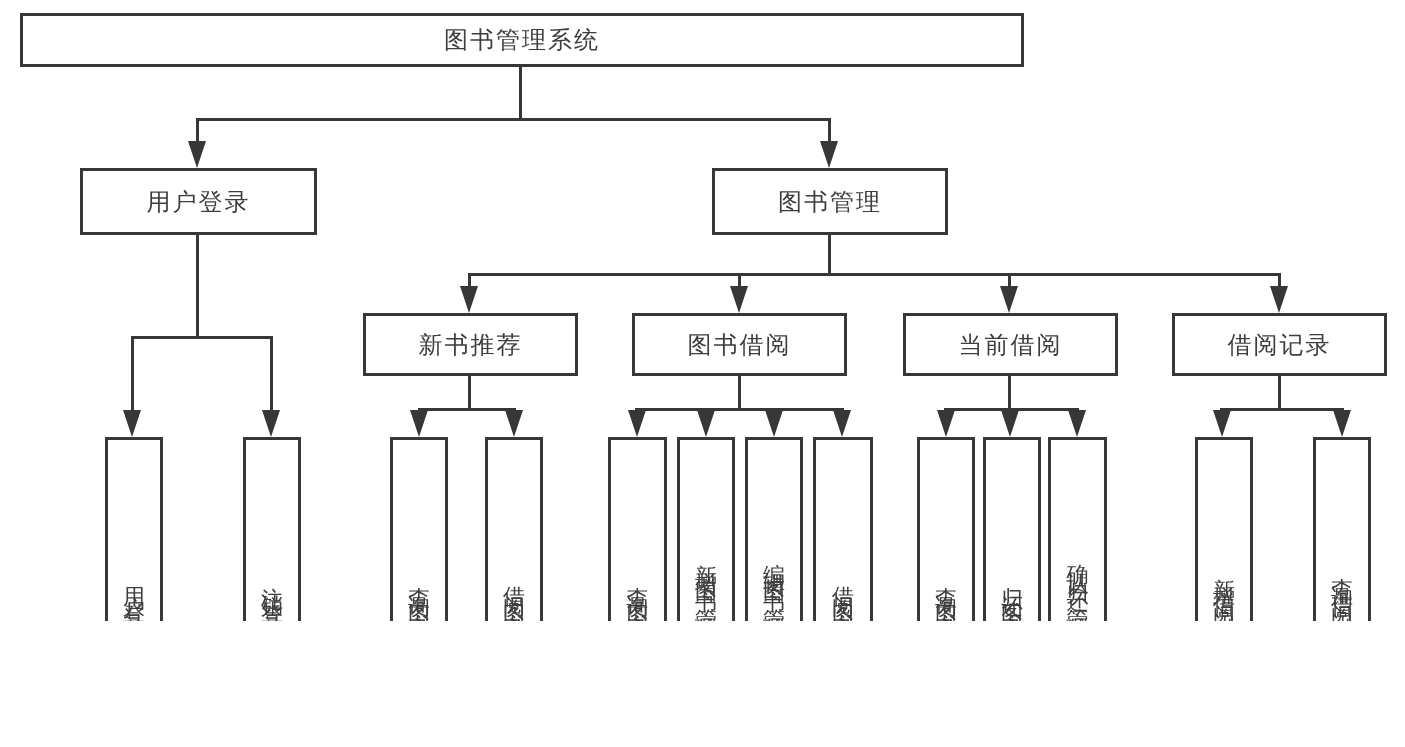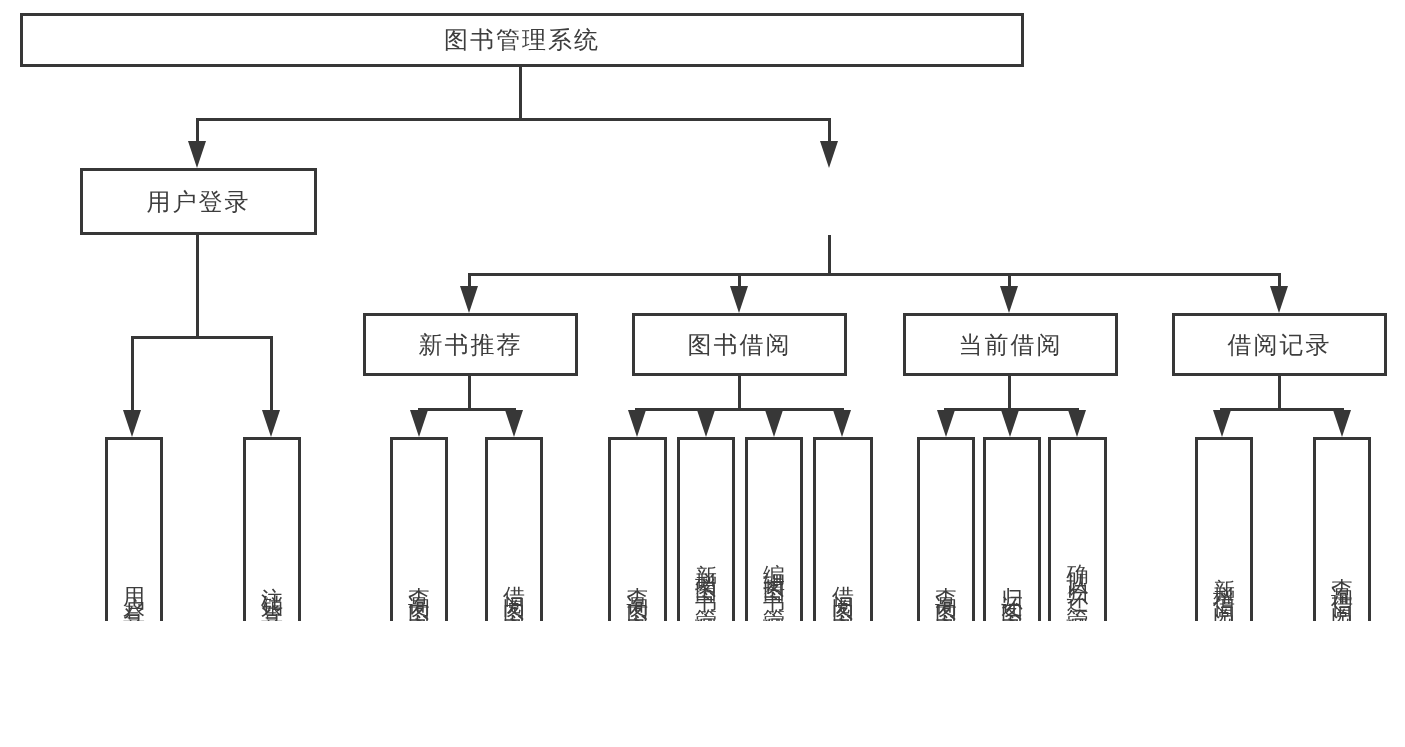--- a/index.html
+++ b/index.html
@@ -63,20 +63,23 @@
 
   <div class="vline" style="left:519px; top:67px; height:53px;"></div>
   <div class="hline" style="left:196px; top:118px; width:635px;"></div>
   <div class="vline" style="left:196px; top:118px; height:26px;"></div>
   <div class="vline" style="left:828px; top:118px; height:26px;"></div>
   <div class="arrow" style="left:188px; top:141px;"></div>
   <div class="arrow" style="left:820px; top:141px;"></div>
 
   <div class="box hbox" style="left:80px; top:168px; width:237px; height:67px;">
     <span>用户登录</span>
+  </div>
+  <div class="box hbox" style="left:712px; top:168px; width:236px; height:67px;">
+    <span>图书管理</span>
   </div>
 
   <div class="vline" style="left:196px; top:235px; height:103px;"></div>
   <div class="hline" style="left:131px; top:336px; width:142px;"></div>
   <div class="vline" style="left:131px; top:336px; height:76px;"></div>
   <div class="vline" style="left:270px; top:336px; height:76px;"></div>
   <div class="arrow" style="left:123px; top:410px;"></div>
   <div class="arrow" style="left:262px; top:410px;"></div>
 
   <div class="vline" style="left:828px; top:235px; height:40px;"></div>

